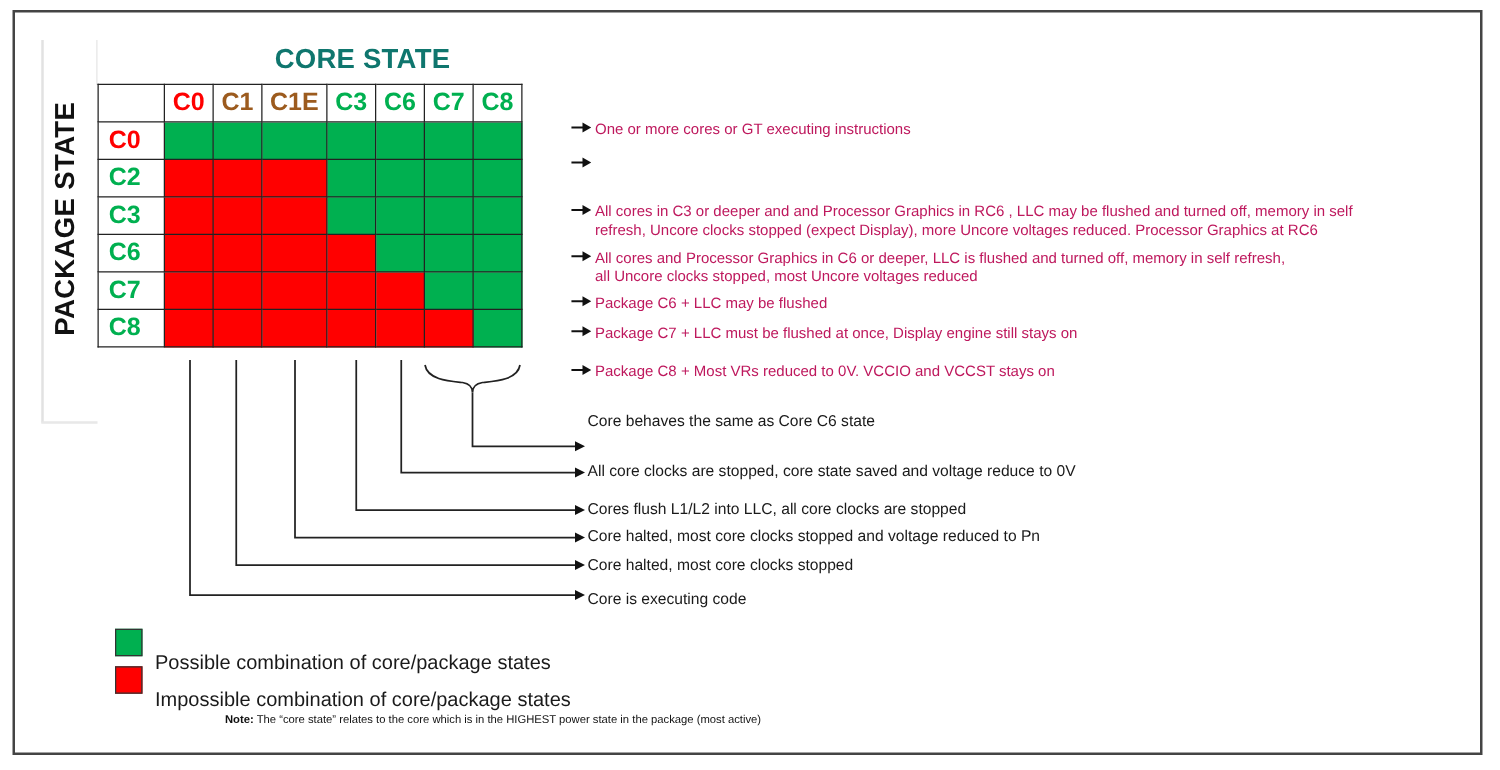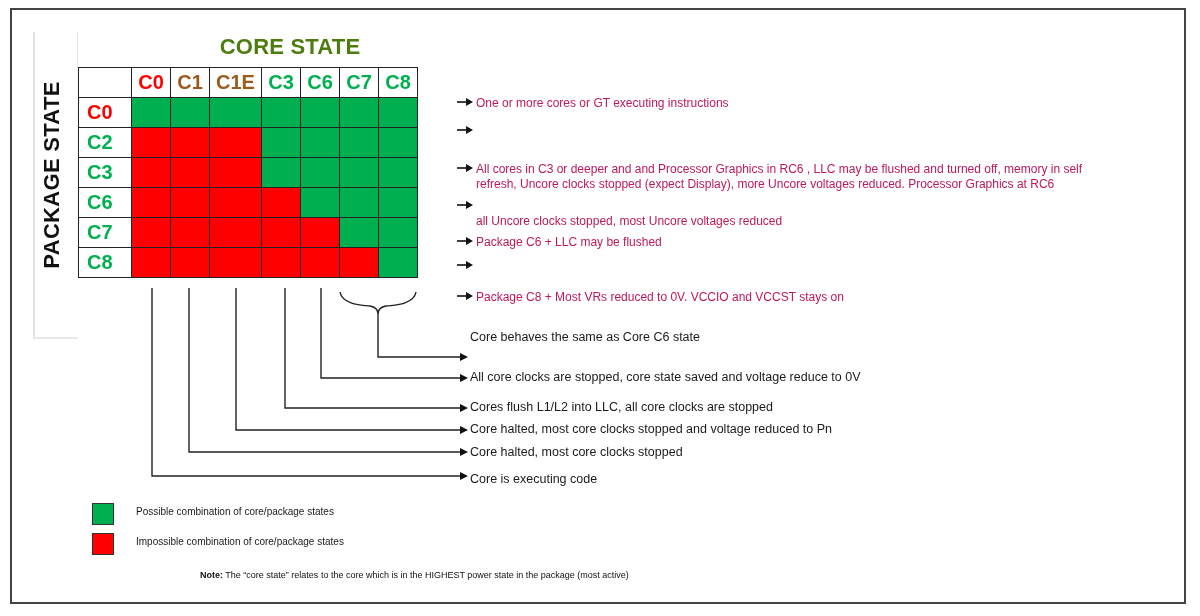--- a/index.html
+++ b/index.html
@@ -5,21 +5,21 @@
   html, body { margin:0; padding:0; background:#ffffff; }
   body { width:1200px; height:616px; position:relative; overflow:hidden;
          font-family:"Liberation Sans", "DejaVu Sans", sans-serif; color:#1a1a1a; }
   .frame { position:absolute; left:10px; top:8px; width:1176px; height:596px;
            border:2px solid #444; box-sizing:border-box; }
   .guide-v { position:absolute; left:33px; top:32px; width:2px; height:306px; background:#e2e2e2; }
   .guide-h { position:absolute; left:33px; top:337px; width:45px; height:2px; background:#e8e8e8; }
   .guide-v2 { position:absolute; left:77px; top:32px; width:1px; height:36px; background:#e6e6e6; }
 
   .core-title { position:absolute; left:160px; top:34px; width:260px; text-align:center;
-                font-weight:bold; font-size:22px; color:#4d7c0f; letter-spacing:0.2px; }
+                font-weight:bold; font-size:22px; color:#0f766e; letter-spacing:0.2px; }
   .pkg-title { position:absolute; left:52px; top:175px; transform:translate(-50%,-50%) rotate(-90deg);
                font-weight:bold; font-size:22px; color:#111; white-space:nowrap; letter-spacing:0.3px; }
 
   .grid { position:absolute; left:78px; top:67px; border-collapse:collapse; }
   .grid td { border:1.5px solid #222; padding:0; box-sizing:border-box;
              font-weight:bold; font-size:20px; text-align:center; vertical-align:middle; }
   .grid tr { height:30px; }
   .grid td.hdr { background:#fff; }
   .grid td.rowlbl { background:#fff; width:53px; text-align:left; padding-left:8px; }
   .cell { width:39px; }
@@ -28,22 +28,22 @@
 
   .desc { position:absolute; left:457px; font-size:12px; line-height:15px; color:#be185d; white-space:nowrap; }
   .desc .arr { display:inline-block; width:16px; margin-right:3px; }
   .desc .txt { display:inline-block; vertical-align:top; }
 
   svg.lines { position:absolute; left:0; top:0; }
 
   .core-desc { position:absolute; left:470px; font-size:12.5px; color:#1a1a1a; white-space:nowrap; }
 
   .legend-swatch { position:absolute; left:92px; width:22px; height:22px; border:1px solid #333; box-sizing:border-box; }
-  .legend-text { position:absolute; left:136px; font-size:10px; color:#1a1a1a; white-space:nowrap; }
-  .note { position:absolute; left:200px; top:570px; font-size:9px; color:#111; white-space:nowrap; }
+  .legend-text { position:absolute; left:124px; font-size:16px; color:#1a1a1a; white-space:nowrap;margin-top:16px; }
+  .note { position:absolute; left:180px; top:570px; font-size:9px; color:#111; white-space:nowrap; }
   .note b { font-weight:bold; }
 </style>
 </head>
 <body>
 
 <div class="frame"></div>
 <div class="guide-v"></div>
 <div class="guide-h"></div>
 <div class="guide-v2"></div>
 
@@ -140,33 +140,33 @@
 <div class="desc" style="top:162px">
   <span class="arr"><svg width="16" height="12">
         <line x1="0" y1="6" x2="10" y2="6" stroke="#111" stroke-width="1.6"></line>
         <polygon points="9,2 16,6 9,10" fill="#111"></polygon>
       </svg></span><span class="txt"><span>All cores in C3 or deeper and and Processor Graphics in RC6 , LLC may be flushed and turned off, memory in self</span><br><span>refresh, Uncore clocks stopped (expect Display), more Uncore voltages reduced. Processor Graphics at RC6</span></span>
 </div>
 <div class="desc" style="top:199px">
   <span class="arr"><svg width="16" height="12">
         <line x1="0" y1="6" x2="10" y2="6" stroke="#111" stroke-width="1.6"></line>
         <polygon points="9,2 16,6 9,10" fill="#111"></polygon>
-      </svg></span><span class="txt"><br><span>all Uncore clocks stopped, most Uncore voltages reduced</span></span>
+      </svg></span><span class="txt"><span>All cores and Processor Graphics  in C6 or deeper, LLC is flushed and turned off, memory in self refresh,</span><br><span>all Uncore clocks stopped, most Uncore voltages reduced</span></span>
 </div>
 <div class="desc" style="top:235px">
   <span class="arr"><svg width="16" height="12">
         <line x1="0" y1="6" x2="10" y2="6" stroke="#111" stroke-width="1.6"></line>
         <polygon points="9,2 16,6 9,10" fill="#111"></polygon>
       </svg></span><span class="txt">Package C6 + LLC may be flushed</span>
 </div>
 <div class="desc" style="top:259px">
   <span class="arr"><svg width="16" height="12">
         <line x1="0" y1="6" x2="10" y2="6" stroke="#111" stroke-width="1.6"></line>
         <polygon points="9,2 16,6 9,10" fill="#111"></polygon>
-      </svg></span>
+      </svg></span><span class="txt">Package C7 + LLC must be flushed at once, Display engine still stays on</span>
 </div>
 <div class="desc" style="top:290px">
   <span class="arr"><svg width="16" height="12">
         <line x1="0" y1="6" x2="10" y2="6" stroke="#111" stroke-width="1.6"></line>
         <polygon points="9,2 16,6 9,10" fill="#111"></polygon>
       </svg></span><span class="txt">Package C8 + Most VRs reduced to 0V. VCCIO and VCCST stays on</span>
 </div>
 
 <svg class="lines" width="1200" height="616">
   <g stroke="#222" stroke-width="1.4" fill="none">

